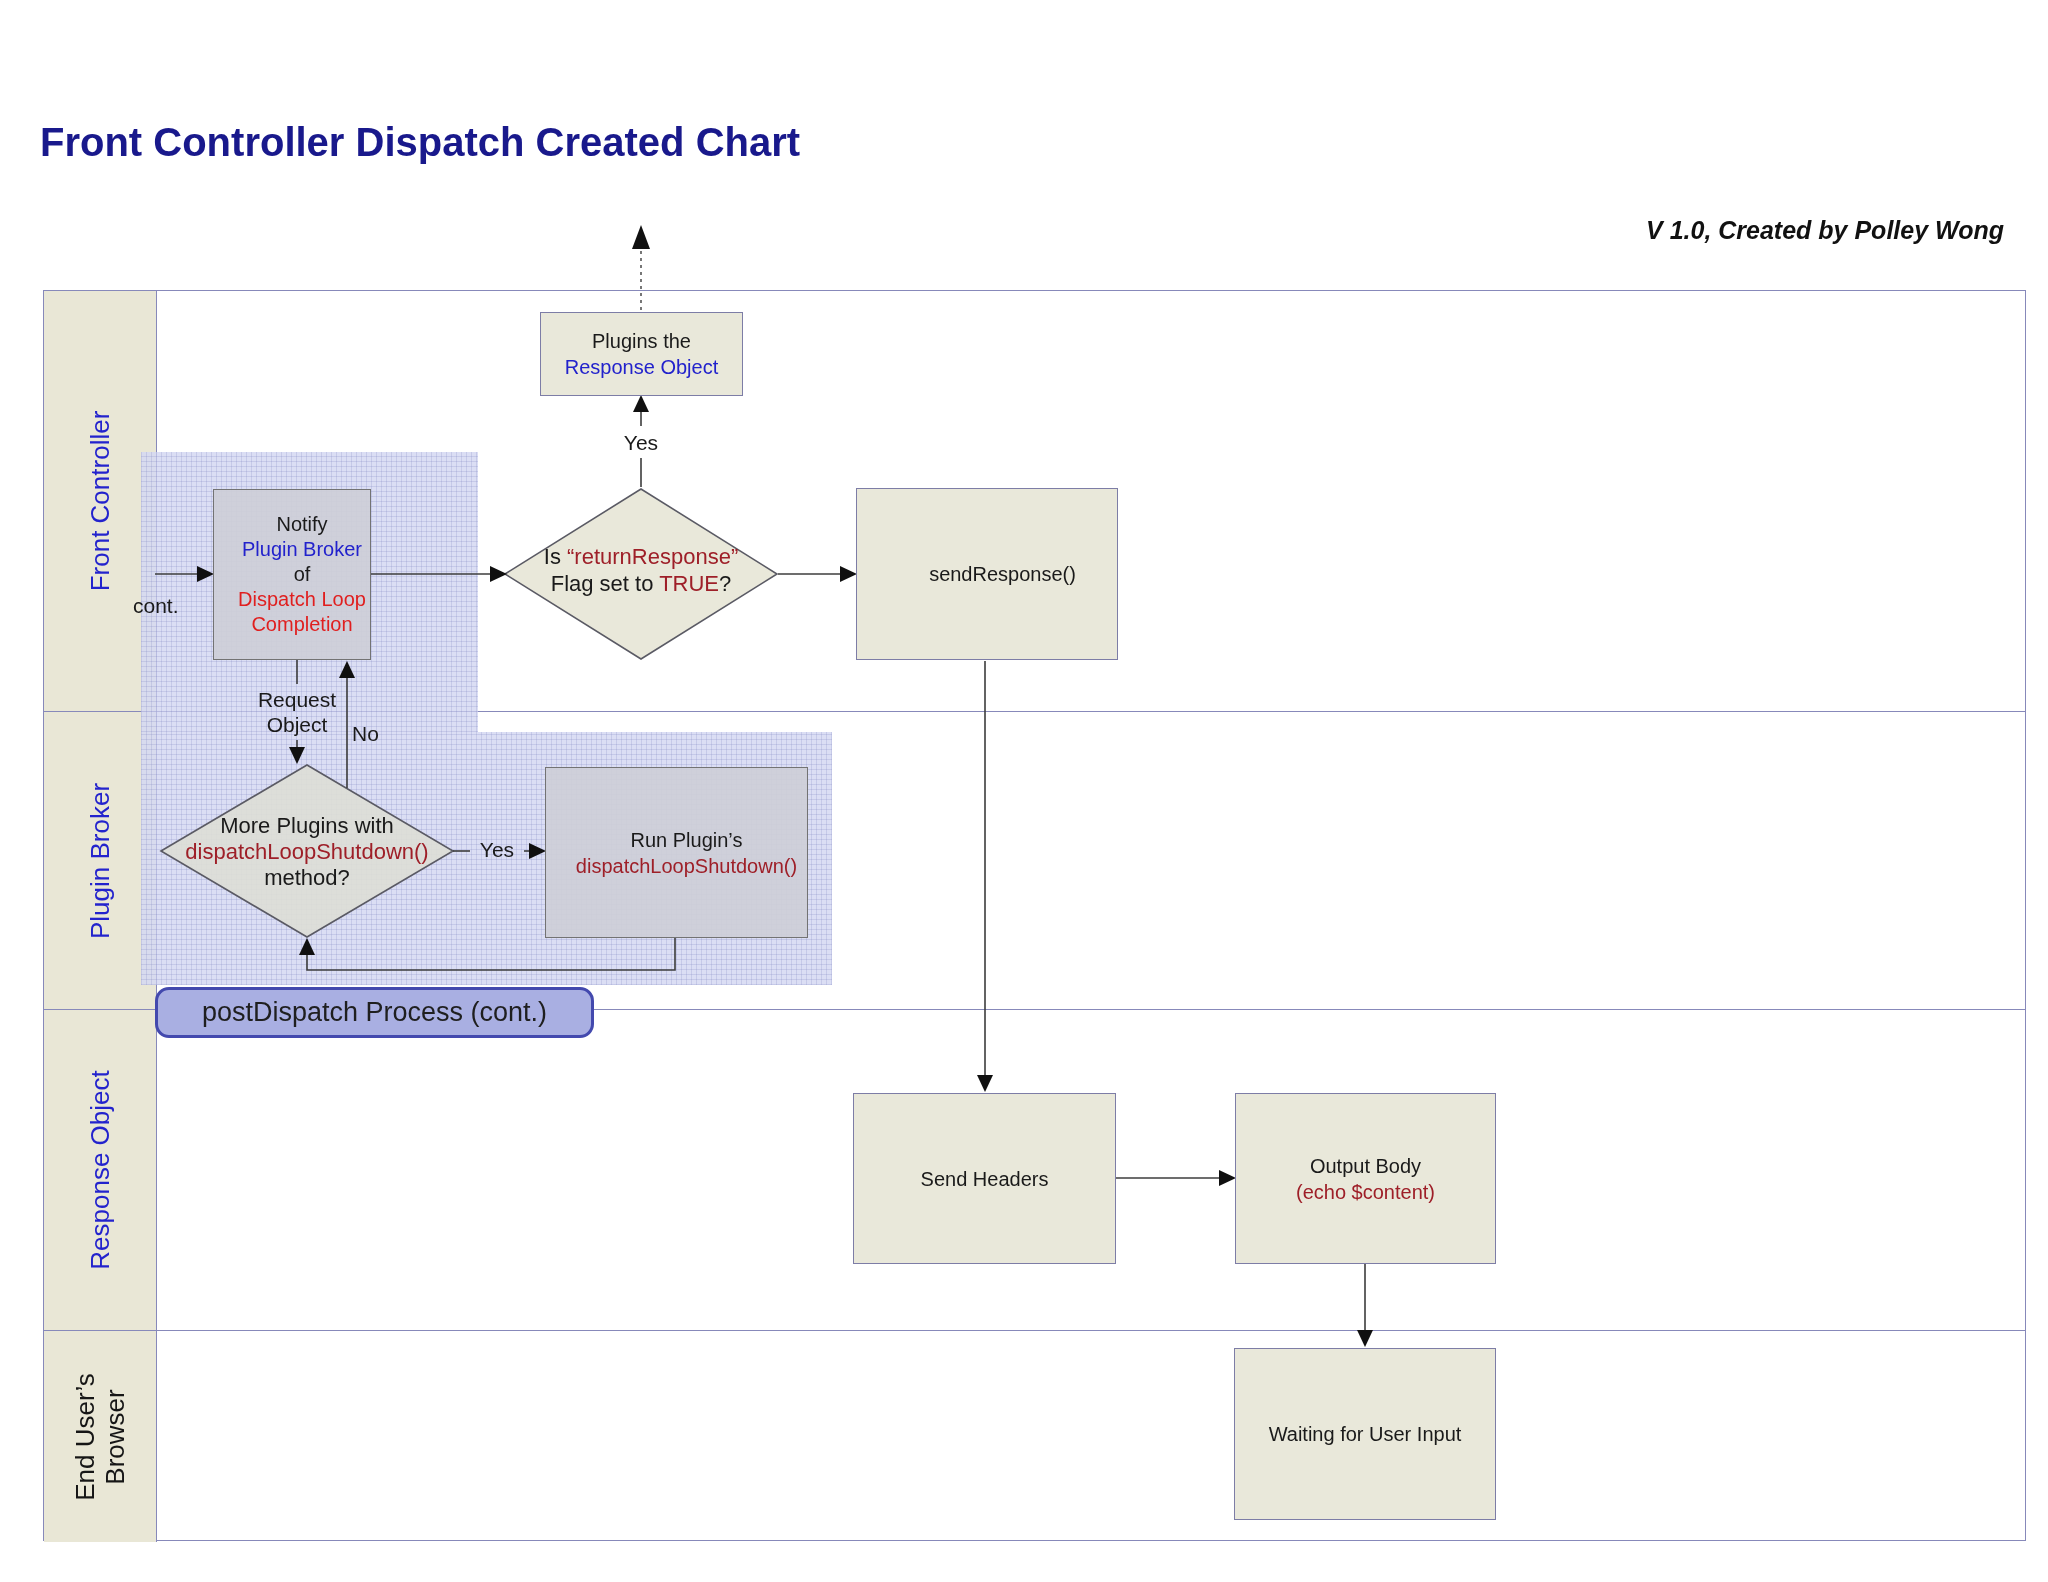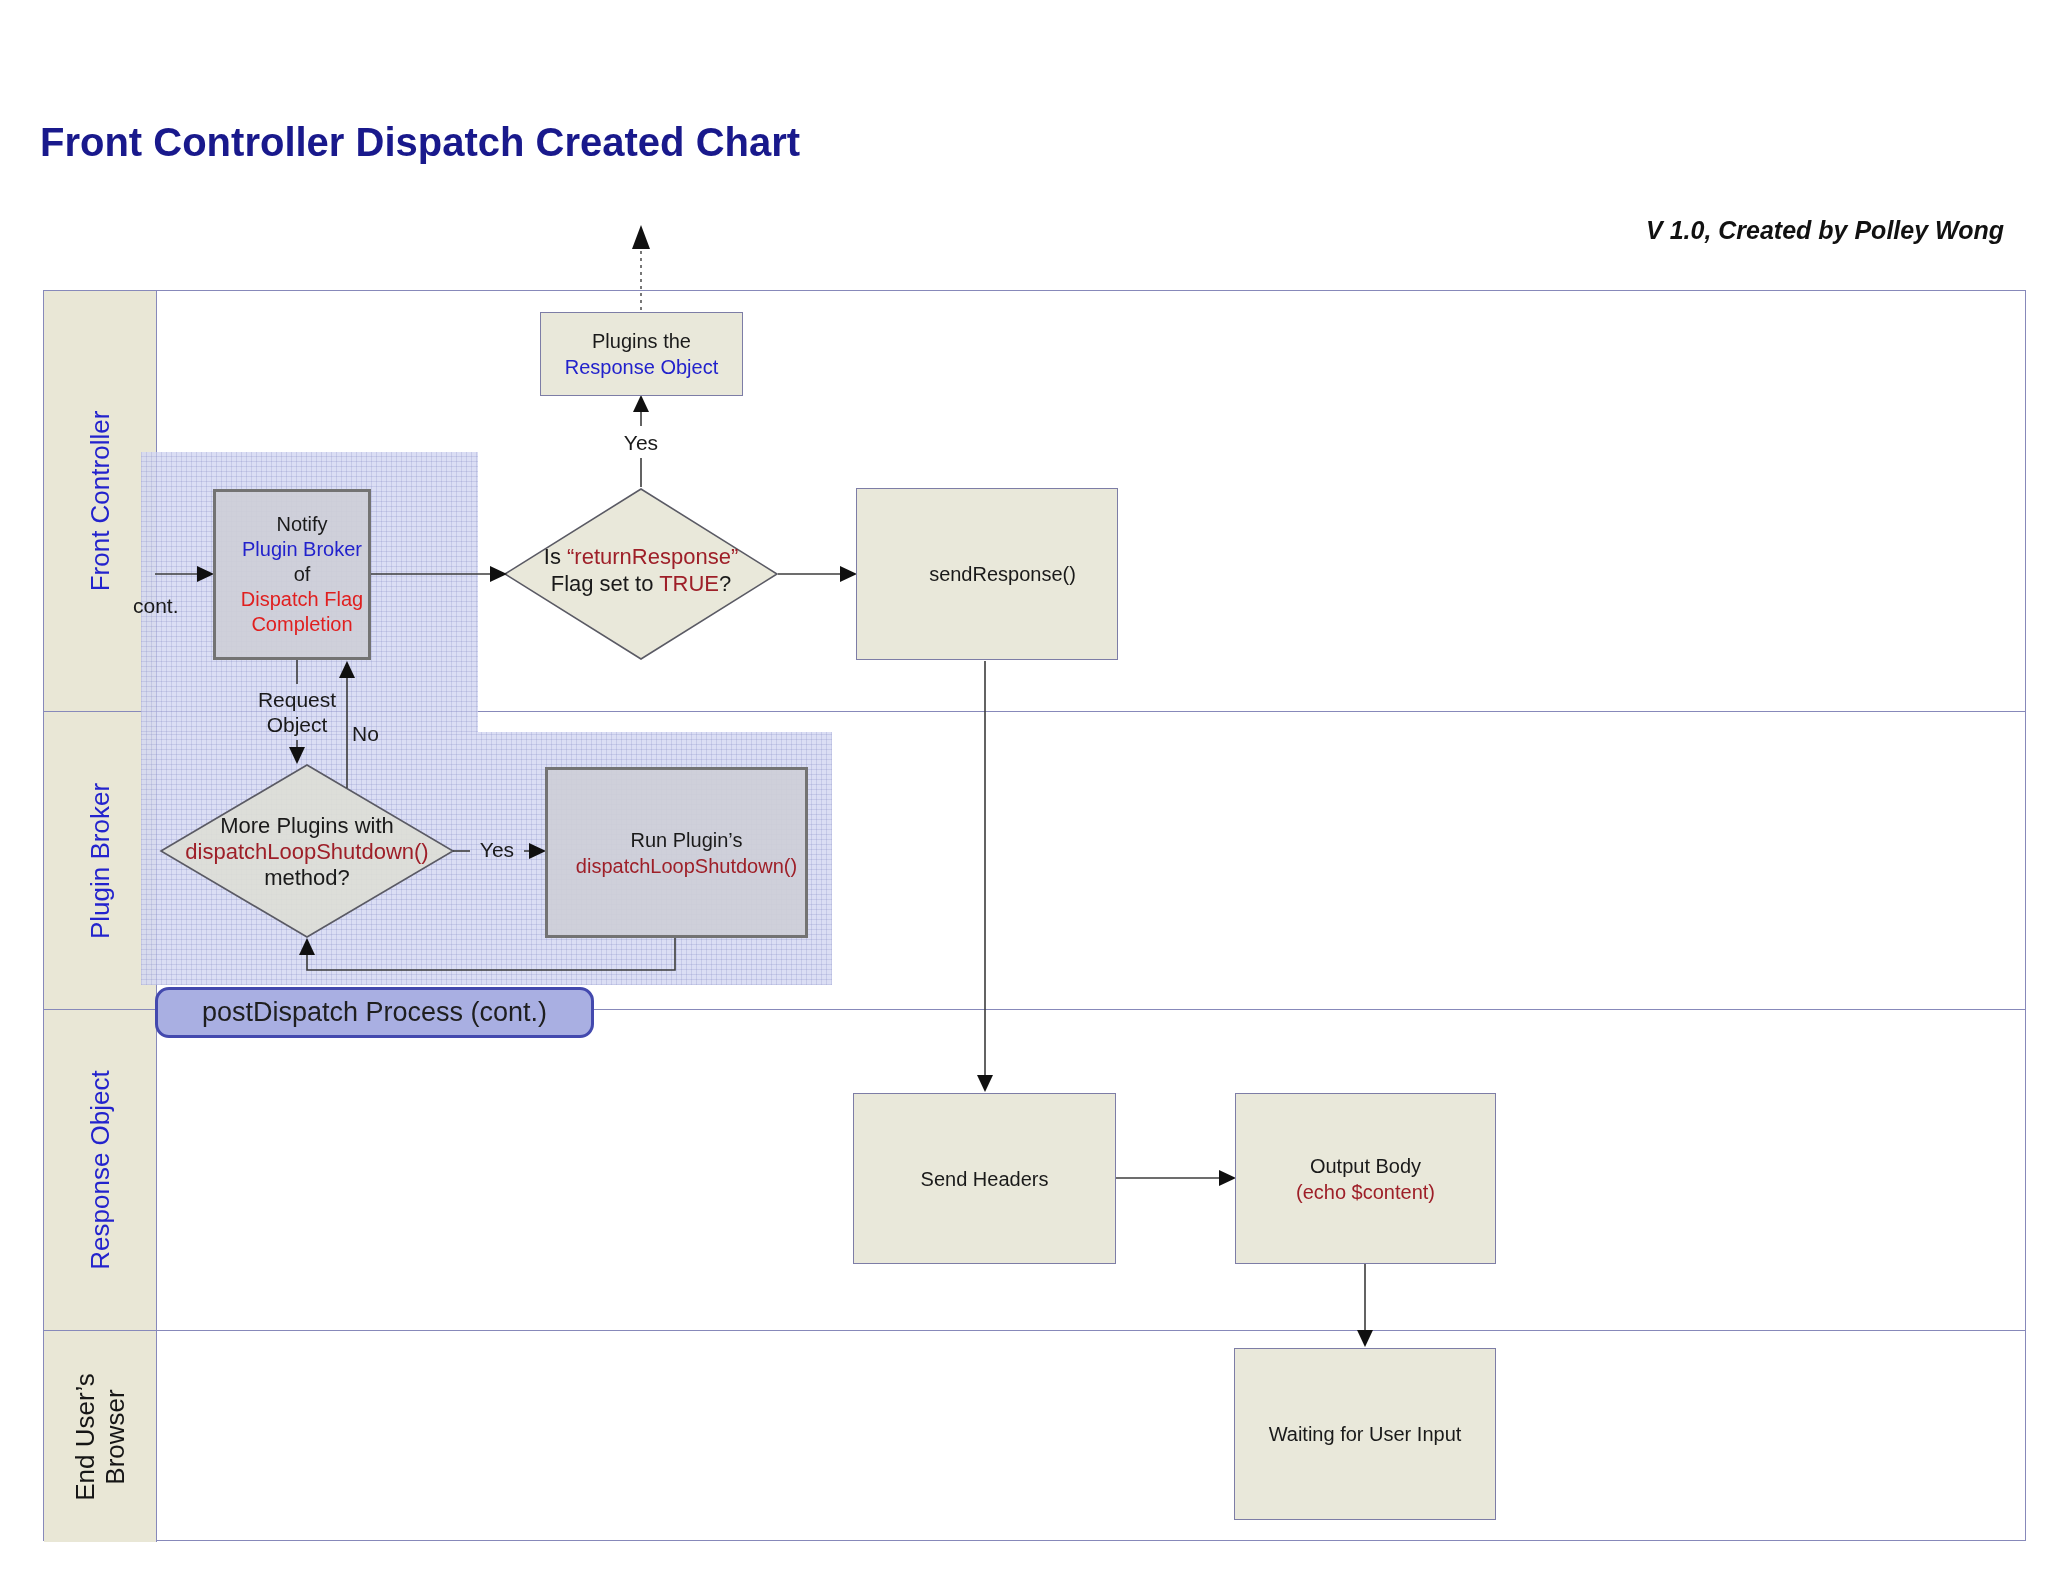--- a/index.html
+++ b/index.html
@@ -29,21 +29,21 @@
   
   svg.wires{position:absolute;left:0;top:0;z-index:2;pointer-events:none;}
   .wire{stroke:#3c3c3c;stroke-width:1.6;fill:none;}
   .dash{stroke:#555;stroke-width:1.6;stroke-dasharray:3,4;fill:none;}
   .head{fill:#101010;stroke:none;}
 
   
   .box{position:absolute;box-sizing:border-box;display:flex;flex-direction:column;align-items:center;justify-content:center;
        text-align:center;font-size:20px;line-height:26px;color:#1a1a1a;z-index:3;}
   .cream{background:#e9e8da;border:1px solid #7d7da6;}
-  .grayb{background:rgba(206,207,215,0.93);border:3px solid #737373;padding-left:20px;}
+  .grayb{background:rgba(206,207,215,0.93);border:1px solid #737373;padding-left:20px;}
   .dtext{position:absolute;z-index:3;text-align:center;font-size:22px;line-height:27px;color:#1a1a1a;}
   .t-blue{color:#2222cc;}
   .t-red{color:#e01f1f;}
   .t-maroon{color:#9e1f28;}
 
   .badge{position:absolute;left:155px;top:987px;width:439px;height:51px;box-sizing:border-box;z-index:3;
          background:#a9afe2;border:3px solid #4349ae;border-radius:14px;
          display:flex;align-items:center;justify-content:center;font-size:27px;color:#1f1f1f;}
 
   .elabel{position:absolute;z-index:3;font-size:21px;color:#1a1a1a;}
@@ -139,21 +139,21 @@
 
   <div class="box cream" style="left:540px;top:312px;width:203px;height:84px;">
     <span>Plugins the</span>
     <span class="t-blue">Response Object</span>
   </div>
 
   <div class="box grayb" style="left:213px;top:489px;width:158px;height:171px;line-height:25px;">
     <span>Notify</span>
     <span class="t-blue">Plugin Broker</span>
     <span>of</span>
-    <span class="t-red">Dispatch Flag</span>
+    <span class="t-red">Dispatch Loop</span>
     <span class="t-red">Completion</span>
   </div>
 
   <div class="dtext" style="left:506px;top:543px;width:270px;">
     <div><span>Is </span><span class="t-maroon">“returnResponse”</span></div>
     <div><span>Flag set to </span><span class="t-maroon">TRUE</span><span>?</span></div>
   </div>
 
   <div class="box cream" style="left:856px;top:488px;width:262px;height:172px;padding-left:31px;">
     <span>sendResponse()</span>

